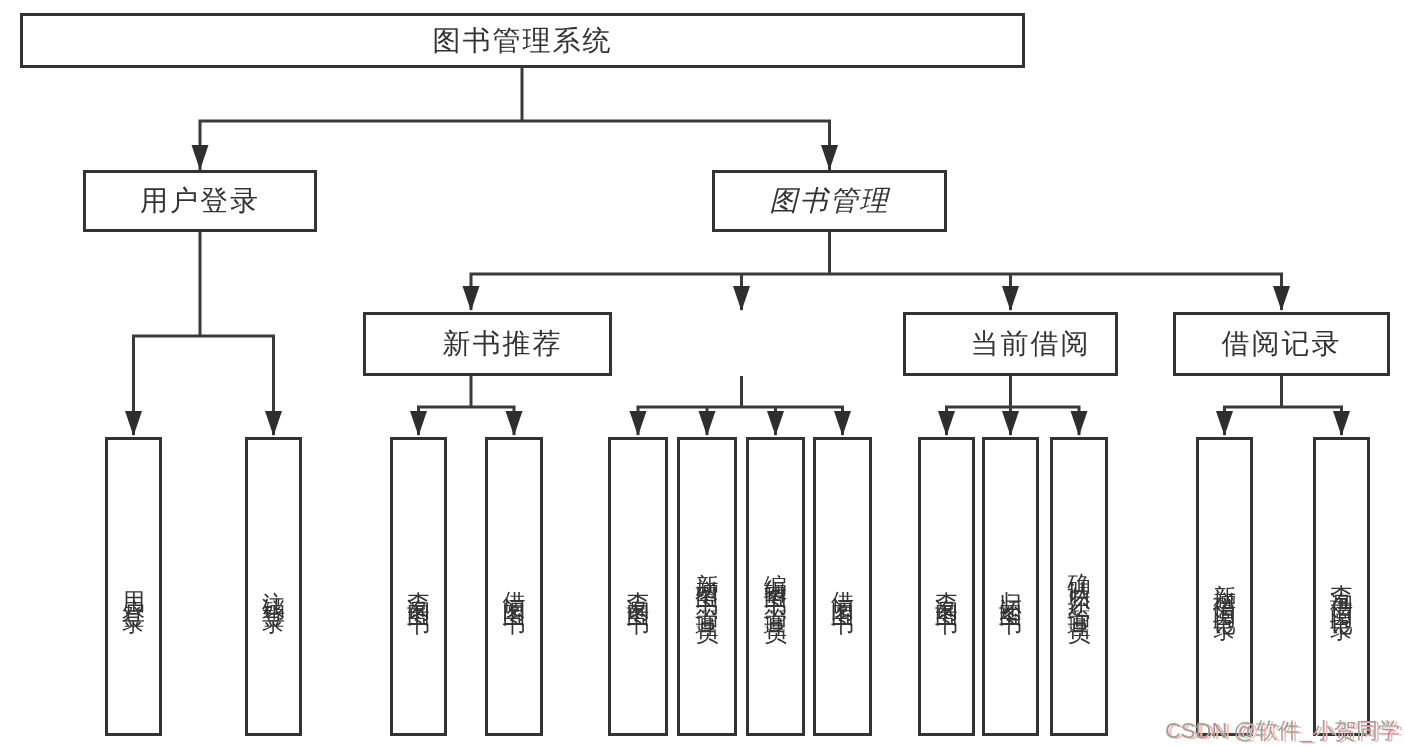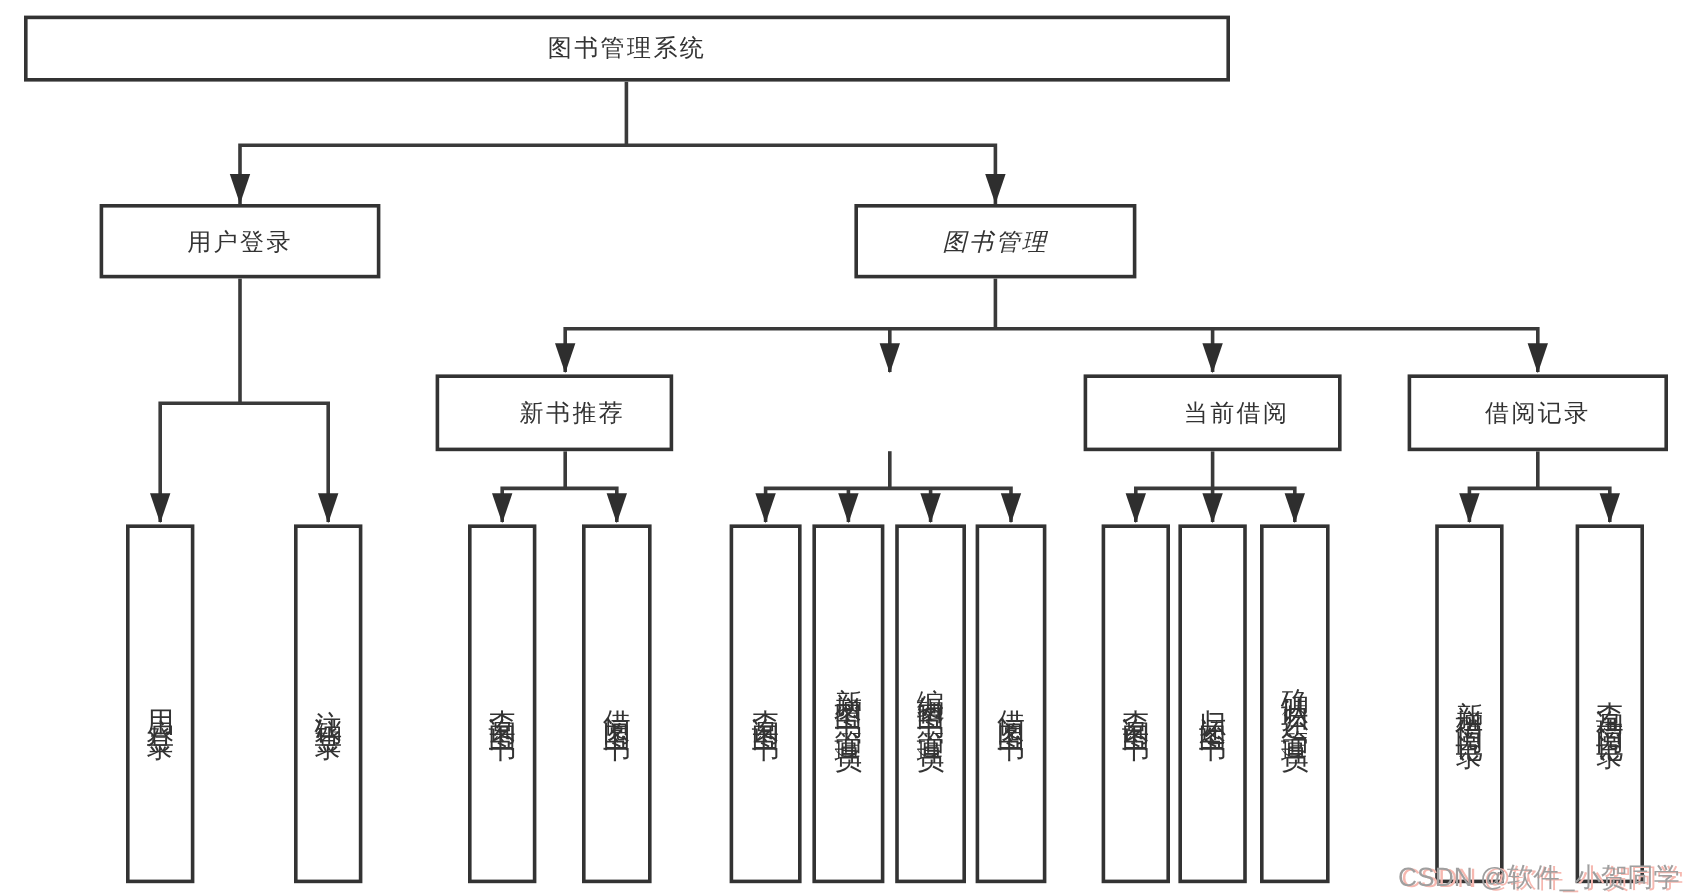--- a/index.html
+++ b/index.html
@@ -13,39 +13,39 @@
   .wires{position:absolute;left:0;top:0;width:1405px;height:747px;}
   .box{
     position:absolute;
     box-sizing:border-box;
     background:#ffffff;
     border:3px solid #333333;
     color:#333333;
     display:flex;align-items:center;justify-content:center;
   }
   .hbox{
-    font-size:20px;
+    font-size:28px;
     letter-spacing:2px;
     white-space:nowrap;
   }
   .leaf{
     top:437px;width:57px;height:299px;
   }
   .leaf span{
     writing-mode:vertical-rl;
     text-orientation:mixed;
     font-size:23px;
     letter-spacing:7px;
     line-height:1;
     color:#333333;
   }
   #n-root{left:20px;top:13px;width:1005px;height:55px;}
   #n-login{left:83px;top:170px;width:234px;height:62px;}
   #n-mgmt{left:712px;top:170px;width:235px;height:62px;font-style:italic;}
-  #n-newbooks{left:363px;top:312px;width:198px;height:64px;padding-left:30px;}
+  #n-newbooks{left:363px;top:312px;width:249px;height:64px;padding-left:30px;}
   #n-borrow{left:634px;top:312px;width:215px;height:64px;}
   #n-current{left:903px;top:312px;width:215px;height:64px;padding-left:40px;}
   #n-records{left:1173px;top:312px;width:217px;height:64px;}
   #l-1a{left:105px;} #l-1b{left:245px;}
   #l-2a{left:390px;} #l-2b{left:485px;width:58px;}
   #l-3a{left:608px;width:60px;} #l-3b{left:677px;width:60px;}
   #l-3c{left:746px;width:59px;} #l-3d{left:813px;width:59px;}
   #l-4a{left:918px;} #l-4b{left:982px;} #l-4c{left:1050px;width:58px;}
   #l-5a{left:1196px;} #l-5b{left:1313px;}
   .watermark{

